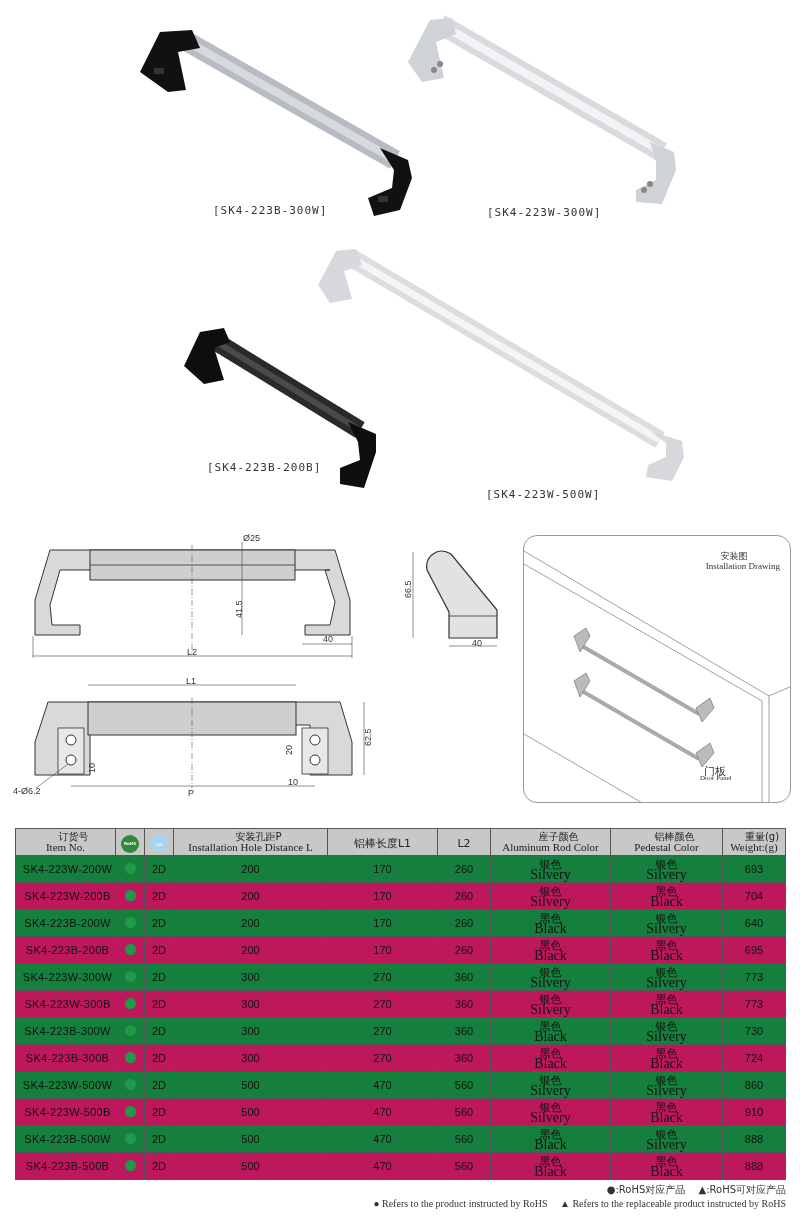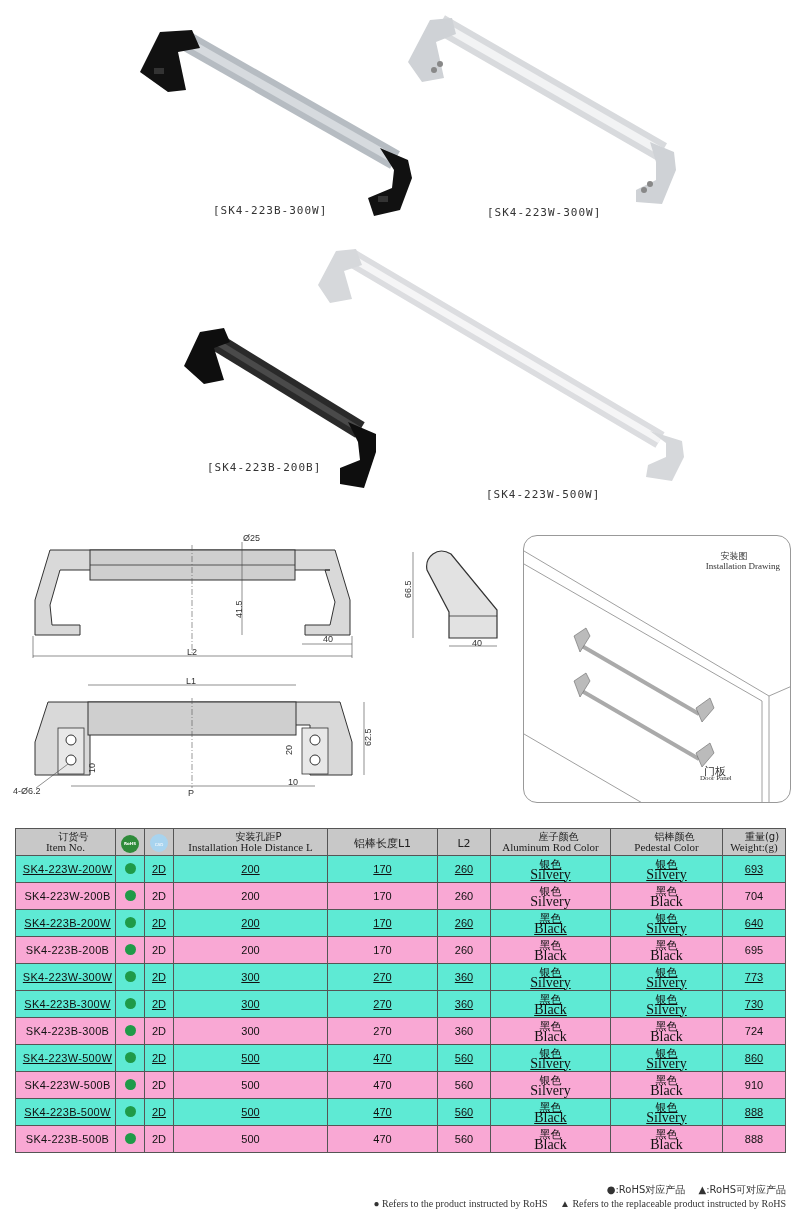--- a/index.html
+++ b/index.html
@@ -17,22 +17,22 @@
   .install-title-cn { position: absolute; right: 16px; top: 14px; font-family: "DejaVu Serif", serif; font-size: 9px; color: #333; text-align: center; width: 80px; }
   .install-title-en { position: absolute; right: 10px; top: 25px; font-family: "Liberation Serif", serif; font-size: 9px; color: #333; padding-left: 36px; }
   .door-cn { position: absolute; left: 180px; top: 228px; font-family: Liberation Serif, serif; font-size: 11px; color: #333; }
   .door-en { position: absolute; left: 176px; top: 238px; font-family: "Liberation Serif", serif; font-size: 7px; color: #333; }
 
   
   table.spec { position: absolute; left: 15px; top: 828px; width: 770px; border-collapse: collapse; table-layout: fixed; }
   table.spec th, table.spec td { border: 1px solid #555; text-align: center; vertical-align: middle; }
   table.spec th { background: #c8c8c8; height: 27px; font-weight: normal; line-height: 1; }
   table.spec td { height: 27px; font-family: "Liberation Sans", sans-serif; font-size: 11px; color: #111; }
-  table.spec tr.green td { background: #5eead4; text-decoration: underline; }
-  table.spec tr.white td { background: #f9a8d4; }
+  table.spec tr.green td { background: #15803d; }
+  table.spec tr.white td { background: #be185d; }
   .th-cn { font-family: "DejaVu Sans", sans-serif; font-size: 10px; display: block; color: #222; padding-left: 16px; }
   .th-en { font-family: "Liberation Serif", serif; font-size: 11px; display: block; color: #222; }
   .th-inline { font-family: "DejaVu Sans", sans-serif; font-size: 11px; color: #222; }
   td.item { font-family: "DejaVu Sans Mono", monospace; font-size: 11px; text-align: left; padding-left: 4px; letter-spacing: 0.3px; }
   .dot { display: inline-block; width: 11px; height: 11px; border-radius: 50%; background: #1f9a48; }
   .color-cn { display: block; font-family: "DejaVu Sans", sans-serif; font-size: 11px; line-height: 11px; }
   .color-en { display: block; font-family: "Liberation Serif", serif; font-size: 14px; line-height: 10px; }
   .rohs-badge { display: inline-block; width: 18px; height: 18px; border-radius: 50%; background: #2e8b3a; color: #fff; font-size: 4px; line-height: 18px; font-weight: bold; }
   .cad-badge { display: inline-block; width: 18px; height: 18px; border-radius: 50%; background: #a8d4ef; color: #fff; font-size: 4px; line-height: 22px; position: relative; }
 
@@ -273,20 +273,37 @@
           <span class="color-cn">银色</span>
           <span class="color-en">Silvery</span>
         </td>
     <td>
           <span class="color-cn">银色</span>
           <span class="color-en">Silvery</span>
         </td>
     <td>773</td>
   </tr>
 
+  <tr class="white">
+    <td class="item">SK4-223W-300B</td>
+    <td><span class="dot"></span></td>
+    <td>2D</td>
+    <td>300</td>
+    <td>270</td>
+    <td>360</td>
+    <td>
+          <span class="color-cn">银色</span>
+          <span class="color-en">Silvery</span>
+        </td>
+    <td>
+          <span class="color-cn">黑色</span>
+          <span class="color-en">Black</span>
+        </td>
+    <td>773</td>
+  </tr>
 
   <tr class="green">
     <td class="item">SK4-223B-300W</td>
     <td><span class="dot"></span></td>
     <td>2D</td>
     <td>300</td>
     <td>270</td>
     <td>360</td>
     <td>
           <span class="color-cn">黑色</span>

